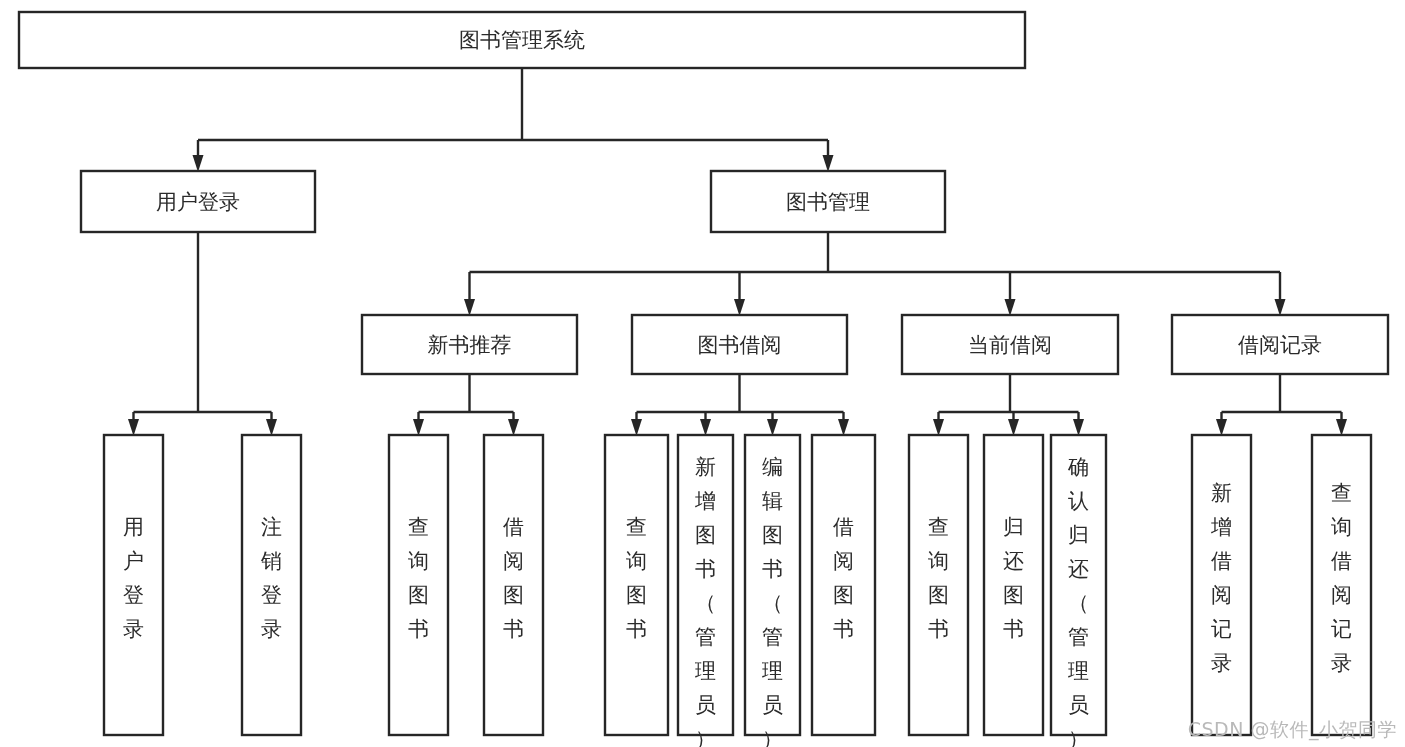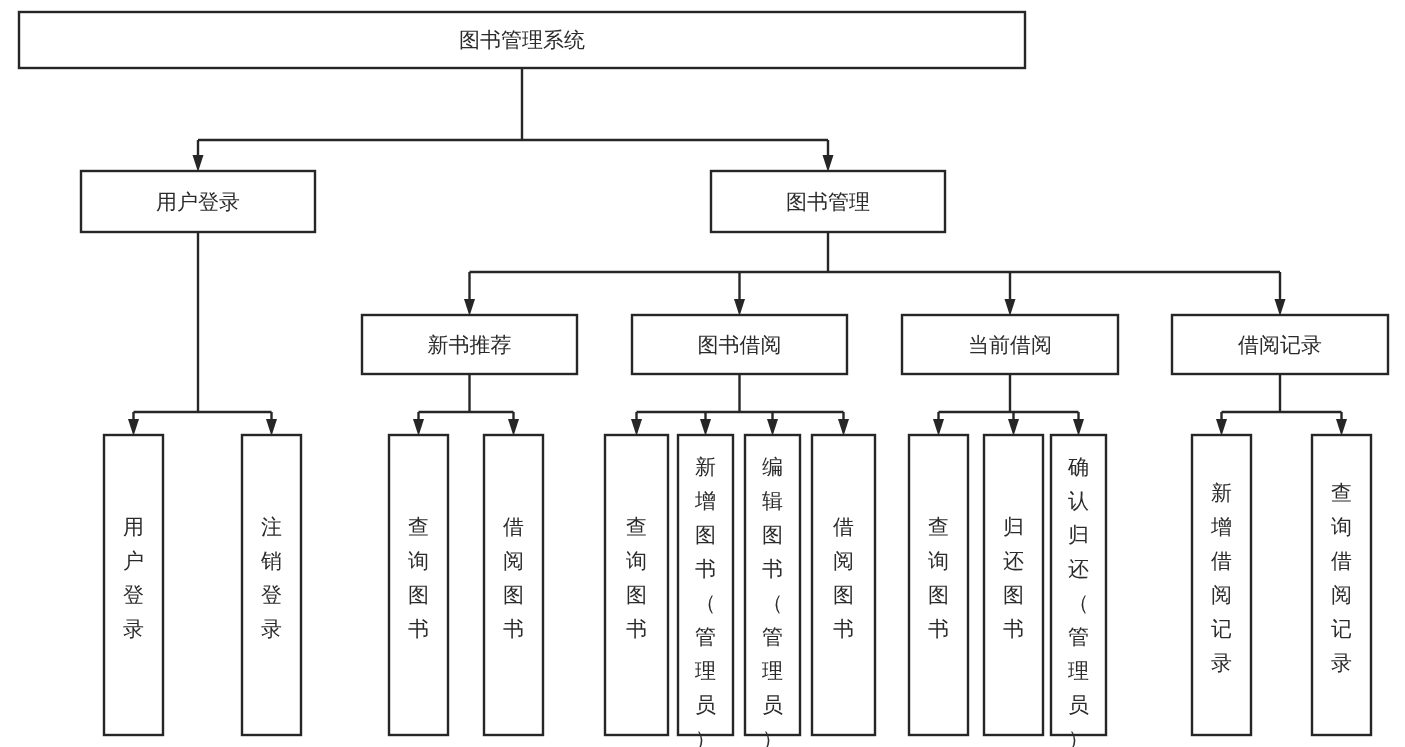--- a/index.html
+++ b/index.html
@@ -189,13 +189,14 @@
         <g>
           <rect class="box-rect" x="1192" y="435" width="59" height="300"></rect>
           <text class="box-label-v" x="1221.5" y="500"><tspan x="1221.5" dy="0">新</tspan><tspan x="1221.5" dy="34">增</tspan><tspan x="1221.5" dy="34">借</tspan><tspan x="1221.5" dy="34">阅</tspan><tspan x="1221.5" dy="34">记</tspan><tspan x="1221.5" dy="34">录</tspan></text>
         </g>
         <g>
           <rect class="box-rect" x="1312" y="435" width="59" height="300"></rect>
           <text class="box-label-v" x="1341.5" y="500"><tspan x="1341.5" dy="0">查</tspan><tspan x="1341.5" dy="34">询</tspan><tspan x="1341.5" dy="34">借</tspan><tspan x="1341.5" dy="34">阅</tspan><tspan x="1341.5" dy="34">记</tspan><tspan x="1341.5" dy="34">录</tspan></text>
         </g>
       </g>
     </svg>
+  <div class="watermark">CSDN @软件_小贺同学</div>
 </div>
 
 </body></html>

